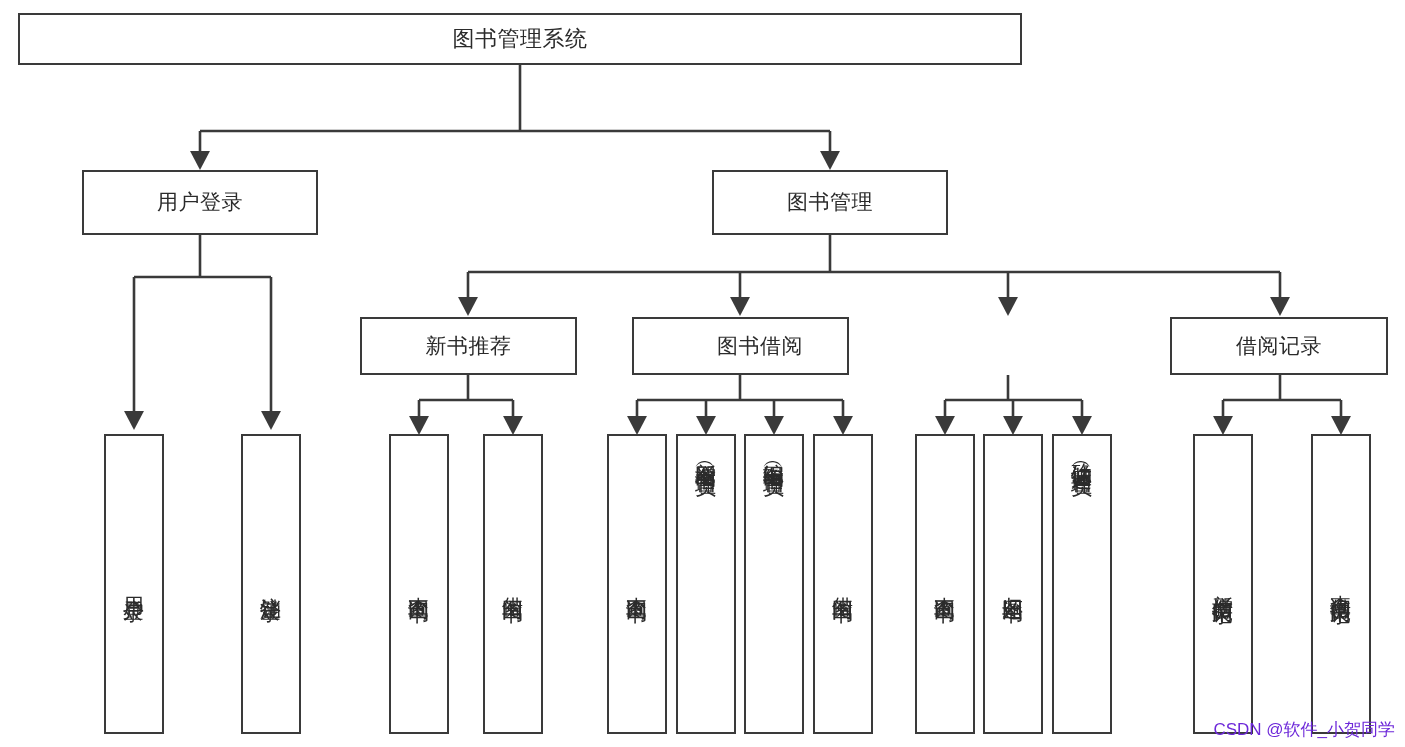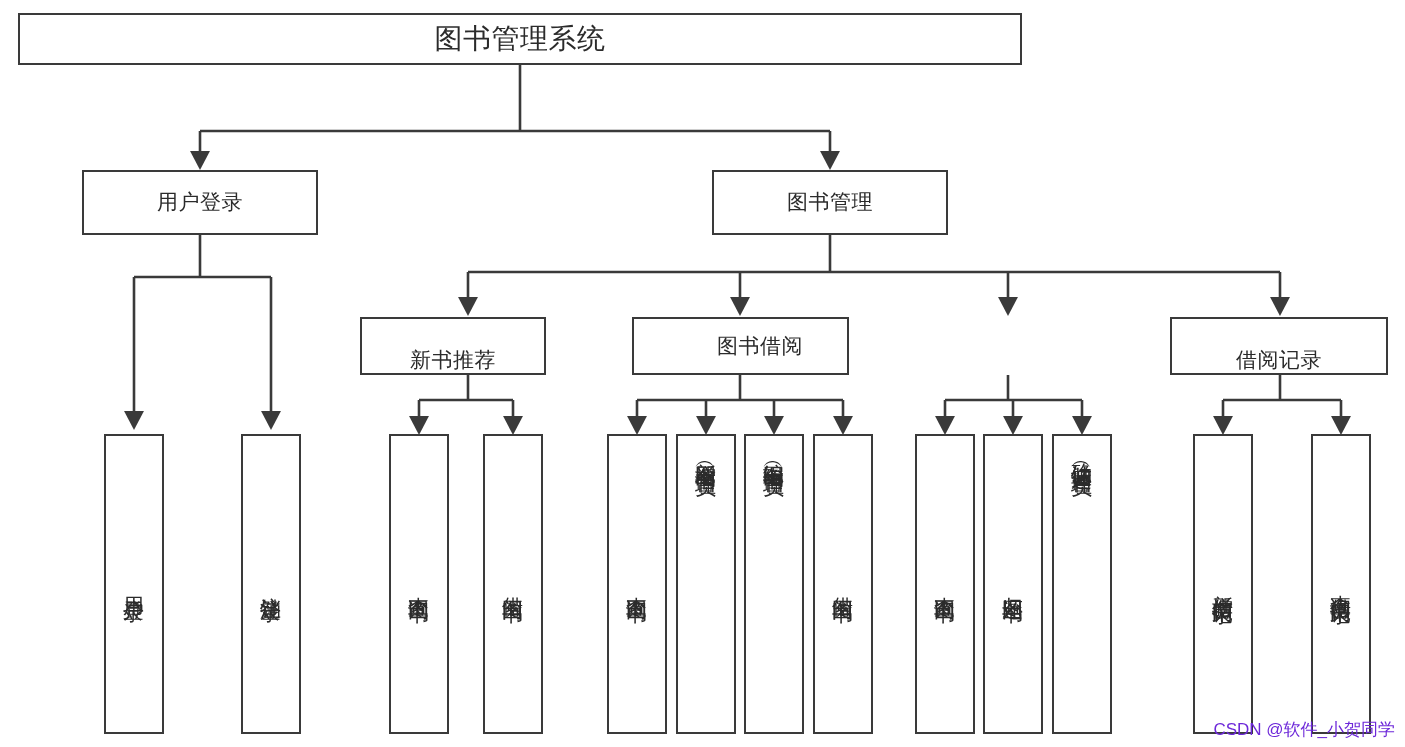--- a/index.html
+++ b/index.html
@@ -42,21 +42,21 @@
     text-align: center;
     line-height: 1.18;
     letter-spacing: 0.5px;
     white-space: nowrap;
   }
   
   .node.horiz .label {
     font-size: 21px;
   }
   .node.root .label {
-    font-size: 28px;
+    font-size: 22px;
   }
   
   .node.vert {
     align-items: flex-start;
     justify-content: center;
     padding-top: 10px;
   }
   .node.vert .label {
     writing-mode: vertical-rl;
     text-orientation: upright;
@@ -138,27 +138,27 @@
     <span class="label">图书管理系统</span>
   </div>
 
   <div class="node horiz" style="left:82px; top:170px; width:236px; height:65px;">
     <span class="label">用户登录</span>
   </div>
   <div class="node horiz" style="left:712px; top:170px; width:236px; height:65px;">
     <span class="label">图书管理</span>
   </div>
 
-  <div class="node horiz" style="left:360px; top:317px; width:186px; height:58px;align-items:flex-end;">
+  <div class="node horiz" style="left:360px; top:317px; width:217px; height:58px;">
     <span class="label">新书推荐</span>
   </div>
   <div class="node horiz" style="left:632px; top:317px; width:217px; height:58px;padding-left:39px;">
     <span class="label">图书借阅</span>
   </div>
-  <div class="node horiz" style="left:1170px; top:317px; width:218px; height:58px;align-items:flex-end;">
+  <div class="node horiz" style="left:1170px; top:317px; width:218px; height:58px;">
     <span class="label">借阅记录</span>
   </div>
 
   <div class="node vert centered" style="left:104px; top:434px; width:60px; height:300px;">
     <span class="label">用户登录</span>
   </div>
   <div class="node vert centered" style="left:241px; top:434px; width:60px; height:300px;">
     <span class="label">注销登录</span>
   </div>
 

